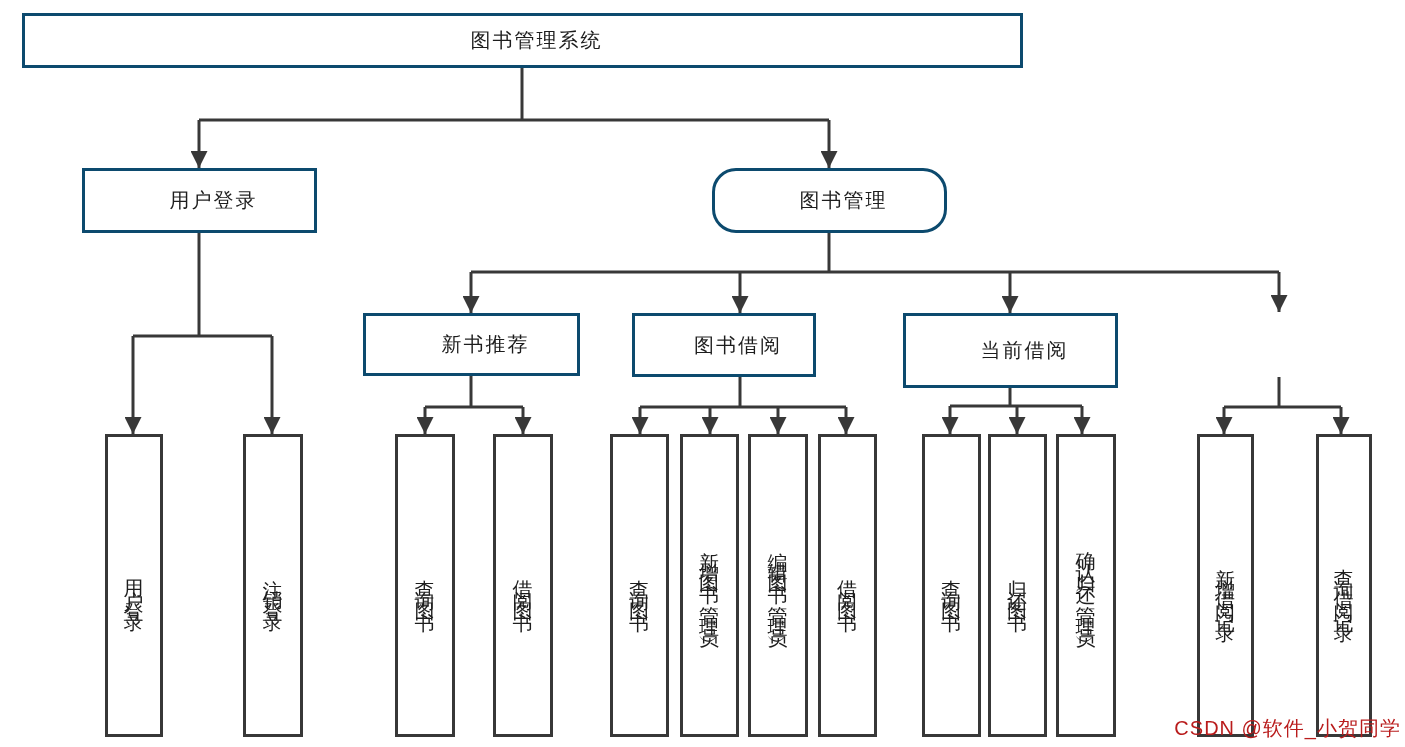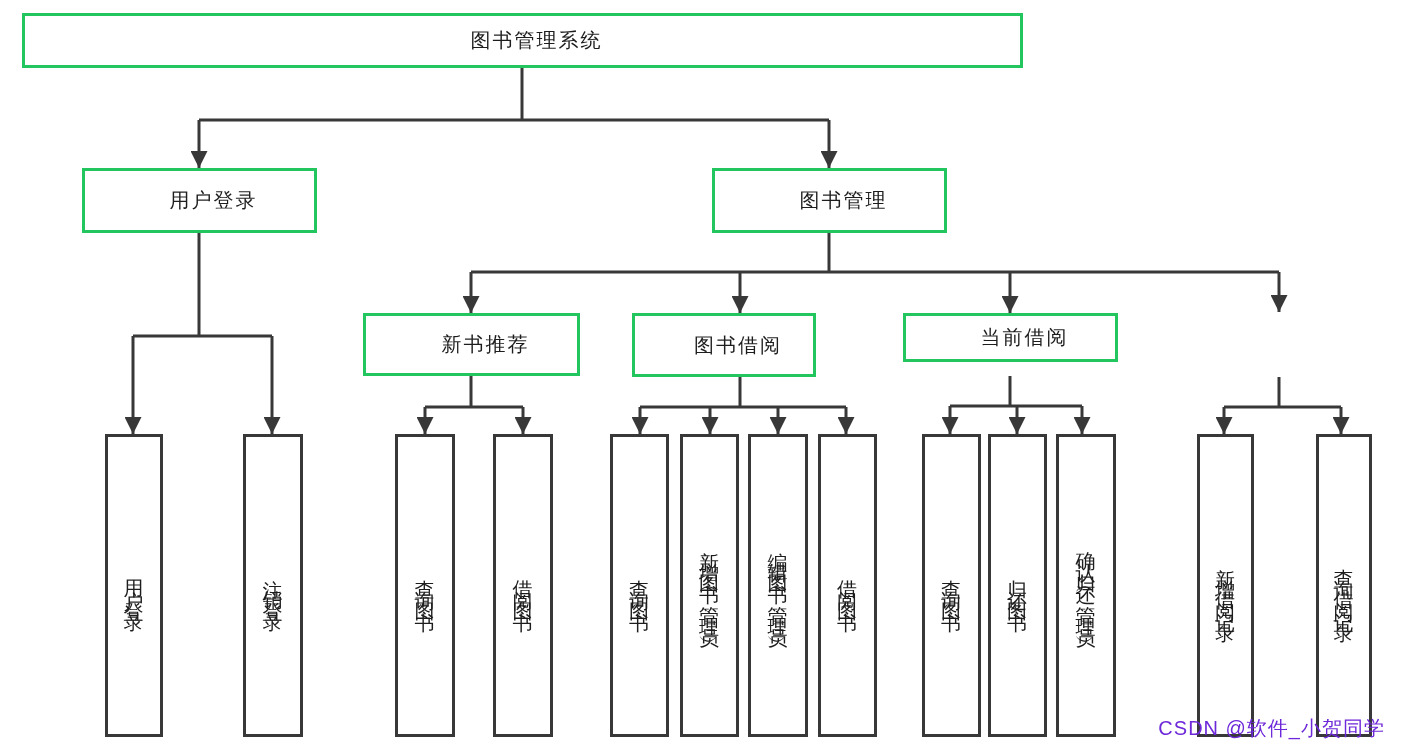--- a/index.html
+++ b/index.html
@@ -5,34 +5,34 @@
   html,body{margin:0;padding:0;}
   body{
     width:1405px;height:747px;position:relative;background:#ffffff;
     font-family:"Liberation Sans","DejaVu Sans",sans-serif;
     color:#1d1d1d;overflow:hidden;
   }
   #stage{position:absolute;inset:0;}
   svg.connectors{position:absolute;left:0;top:0;z-index:1;pointer-events:none;}
   .node{
     position:absolute;box-sizing:border-box;background:#ffffff;
-    border:3px solid #22c55e;display:flex;align-items:center;justify-content:center;
+    border:3px solid #0c4a6e;display:flex;align-items:center;justify-content:center;
     z-index:2;font-size:20px;letter-spacing:2px;white-space:nowrap;padding-left:28px;
   }
   .node.root{font-size:20px;}
   .leaf{
     position:absolute;box-sizing:border-box;background:#ffffff;
     border:3px solid #383838;display:flex;align-items:center;justify-content:center;
     z-index:2;font-size:20px;
     writing-mode:vertical-rl;text-orientation:mixed;letter-spacing:11px;
     line-height:1;top:434px;height:303px;
   }
   .watermark{
-    position:absolute;right:20px;bottom:5px;z-index:10;
-    font-size:20px;color:#6d28d9;letter-spacing:1px;white-space:nowrap;
+    position:absolute;right:4px;bottom:5px;z-index:10;
+    font-size:20px;color:#b91c1c;letter-spacing:1px;white-space:nowrap;
   }
 </style>
 </head>
 <body>
 
 <div id="stage">
 
   <svg class="connectors" width="1405" height="747" viewBox="0 0 1405 747">
     <defs>
       <marker id="arrow" viewBox="0 0 10 10" refX="10" refY="5" markerUnits="userSpaceOnUse" markerWidth="26" markerHeight="17" orient="auto">
@@ -74,25 +74,25 @@
       <path d="M1017 406 V434" marker-end="url(#arrow)"></path>
       <path d="M1082 406 V434" marker-end="url(#arrow)"></path>
       <path d="M1224 407 V434" marker-end="url(#arrow)"></path>
       <path d="M1341 407 V434" marker-end="url(#arrow)"></path>
     </g>
   </svg>
 
   <div class="node root" style="left:22px;top:13px;width:1001px;height:55px;">图书管理系统</div>
 
   <div class="node" style="left:82px;top:168px;width:235px;height:65px;">用户登录</div>
-  <div class="node" style="left:712px;top:168px;width:235px;height:65px;">图书管理</div>
+  <div class="node" style="left:712px;top:168px;width:235px;height:65px;border-radius:24px;">图书管理</div>
 
   <div class="node" style="left:363px;top:313px;width:217px;height:63px;text-align:right;">新书推荐</div>
   <div class="node" style="left:632px;top:313px;width:184px;height:64px;">图书借阅</div>
-  <div class="node" style="left:903px;top:313px;width:215px;height:49px;text-align:center;">当前借阅</div>
+  <div class="node" style="left:903px;top:313px;width:215px;height:75px;text-align:center;">当前借阅</div>
 
   <div class="leaf" style="left:105px;width:58px;">用户登录</div>
   <div class="leaf" style="left:243px;width:60px;">注销登录</div>
   <div class="leaf" style="left:395px;width:60px;">查询图书</div>
   <div class="leaf" style="left:493px;width:60px;">借阅图书</div>
   <div class="leaf" style="left:610px;width:59px;">查询图书</div>
   <div class="leaf" style="left:680px;width:59px;">新增图书（管理员）</div>
   <div class="leaf" style="left:748px;width:60px;">编辑图书（管理员）</div>
   <div class="leaf" style="left:818px;width:59px;">借阅图书</div>
   <div class="leaf" style="left:922px;width:59px;">查询图书</div>

